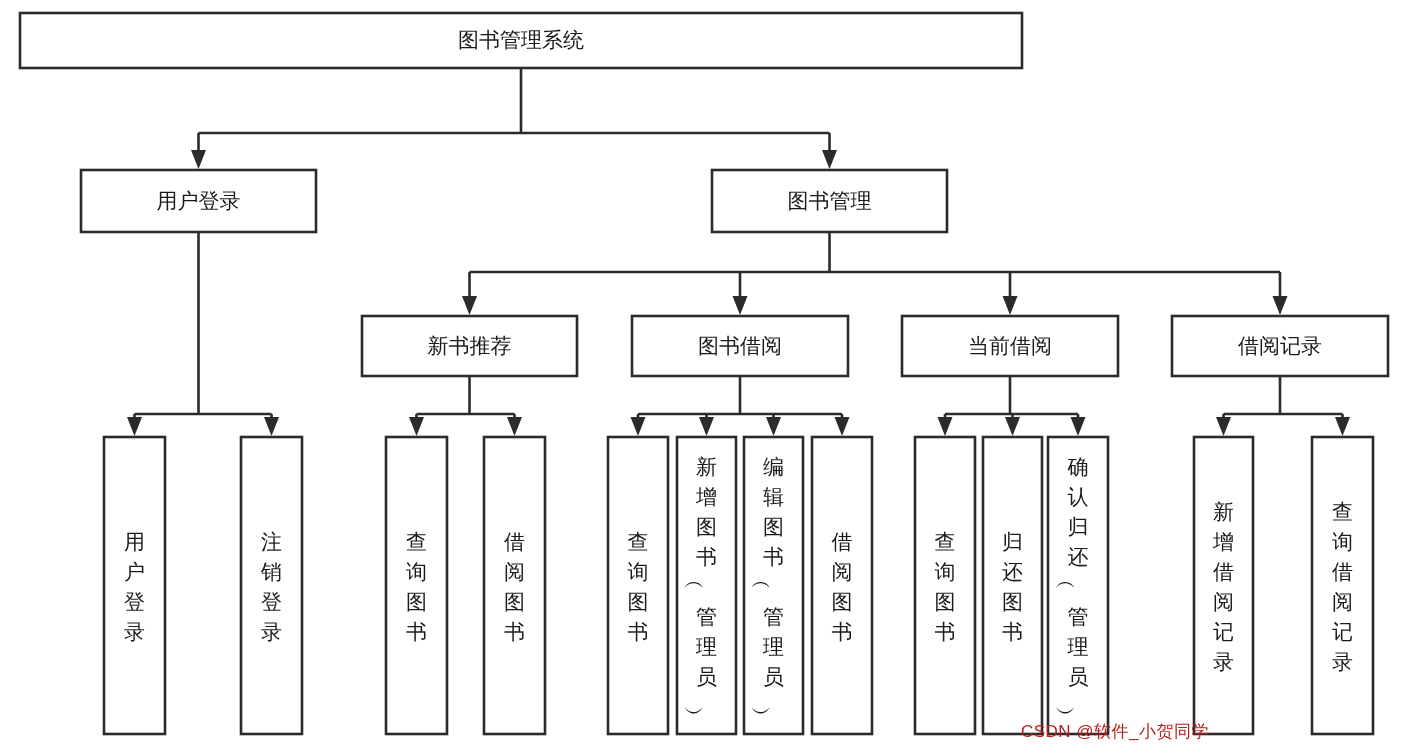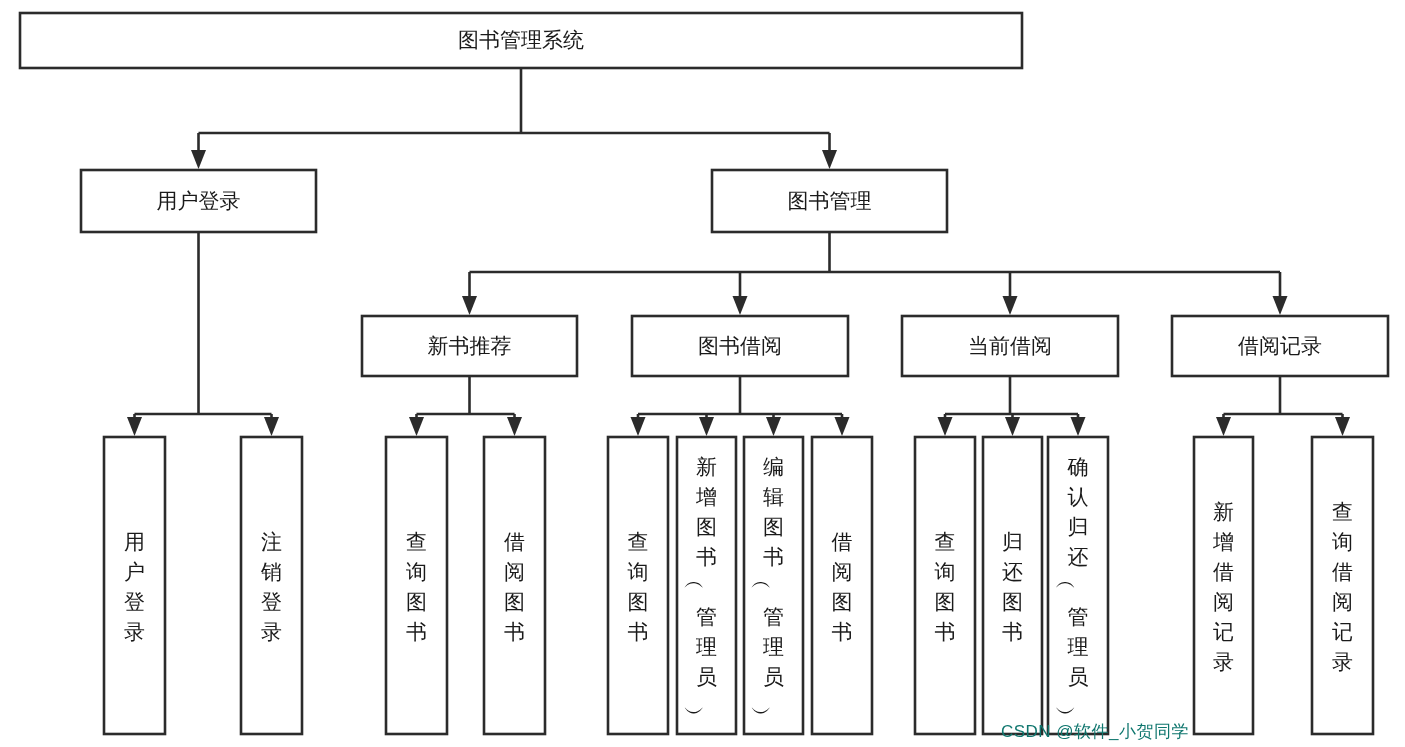--- a/index.html
+++ b/index.html
@@ -50,25 +50,25 @@
     dominant-baseline: middle;
   }
   .node-label-v {
     font-family: "Liberation Sans", "DejaVu Sans", sans-serif;
     font-size: 21px;
     fill: #1a1a1a;
     text-anchor: middle;
   }
   .watermark {
     position: absolute;
-    right: 20px;
+    right: 0;
     bottom: 4px;
     font-family: "Liberation Sans", "DejaVu Sans", sans-serif;
     font-size: 17px;
-    color: #0f766e;
+    color: #b91c1c;
     letter-spacing: 0.5px;
     white-space: nowrap;
     pointer-events: none;
     text-align: right;
   }
 </style>
 </head>
 <body>
 
 <div id="diagram-root">

